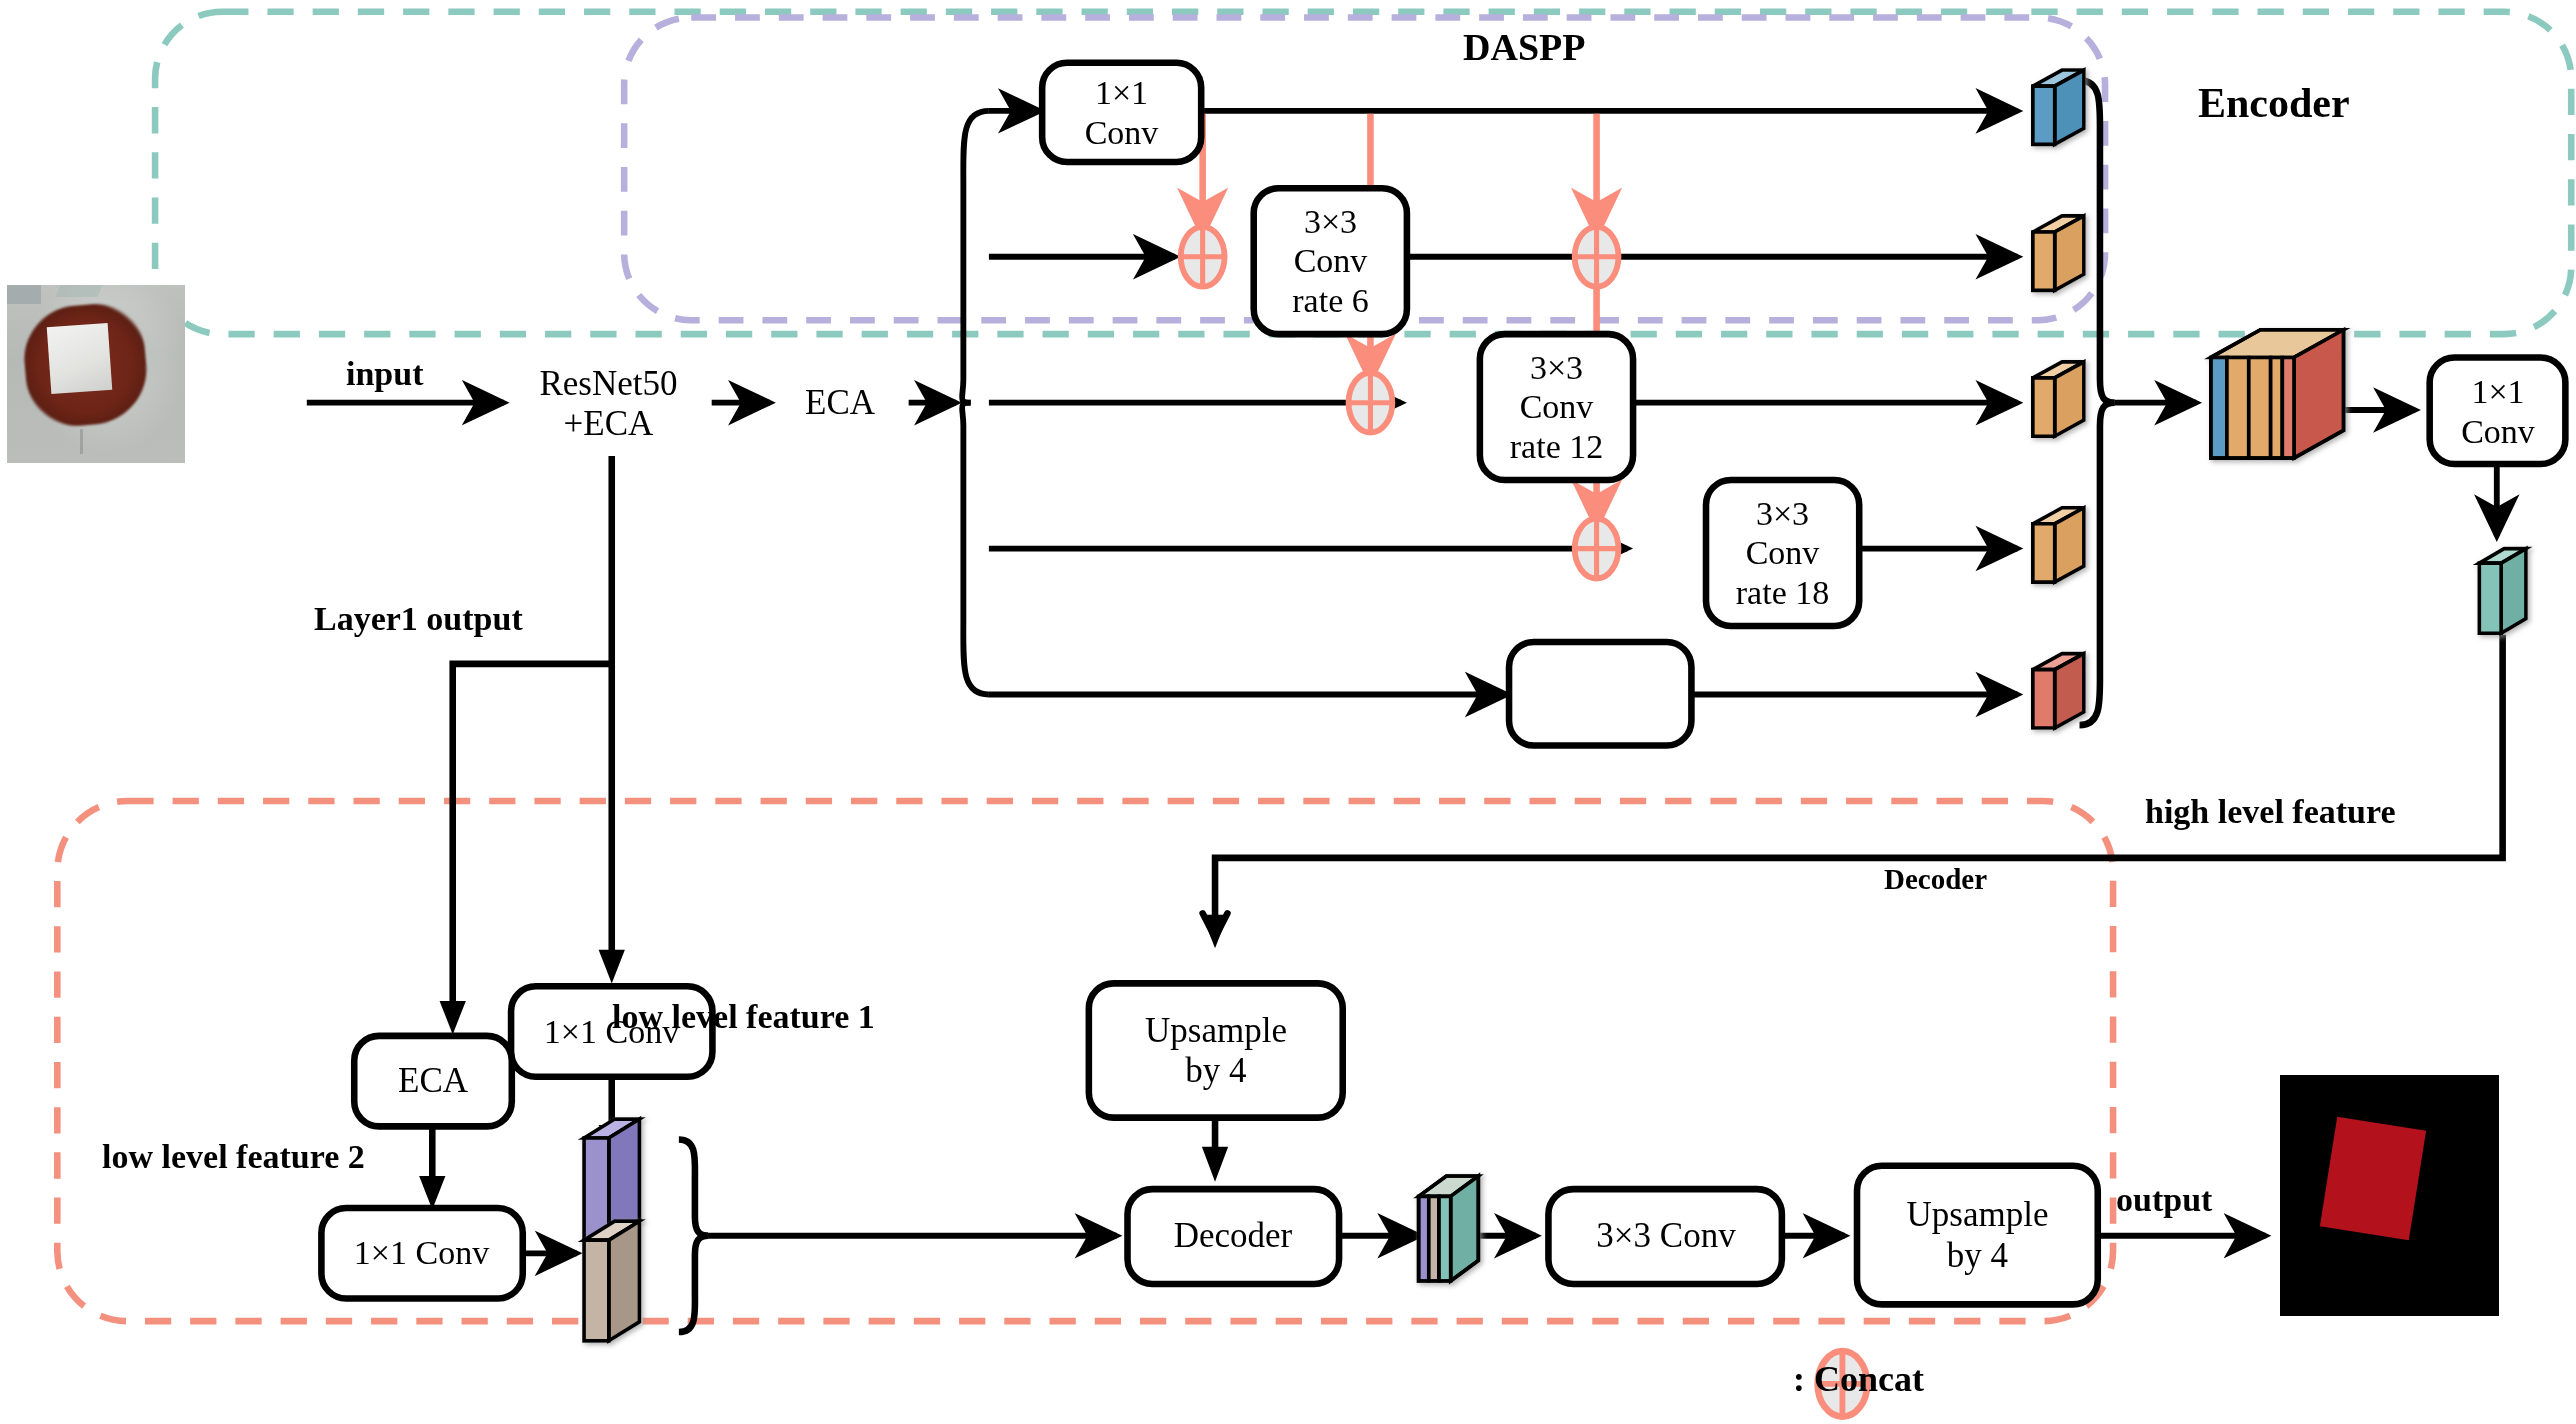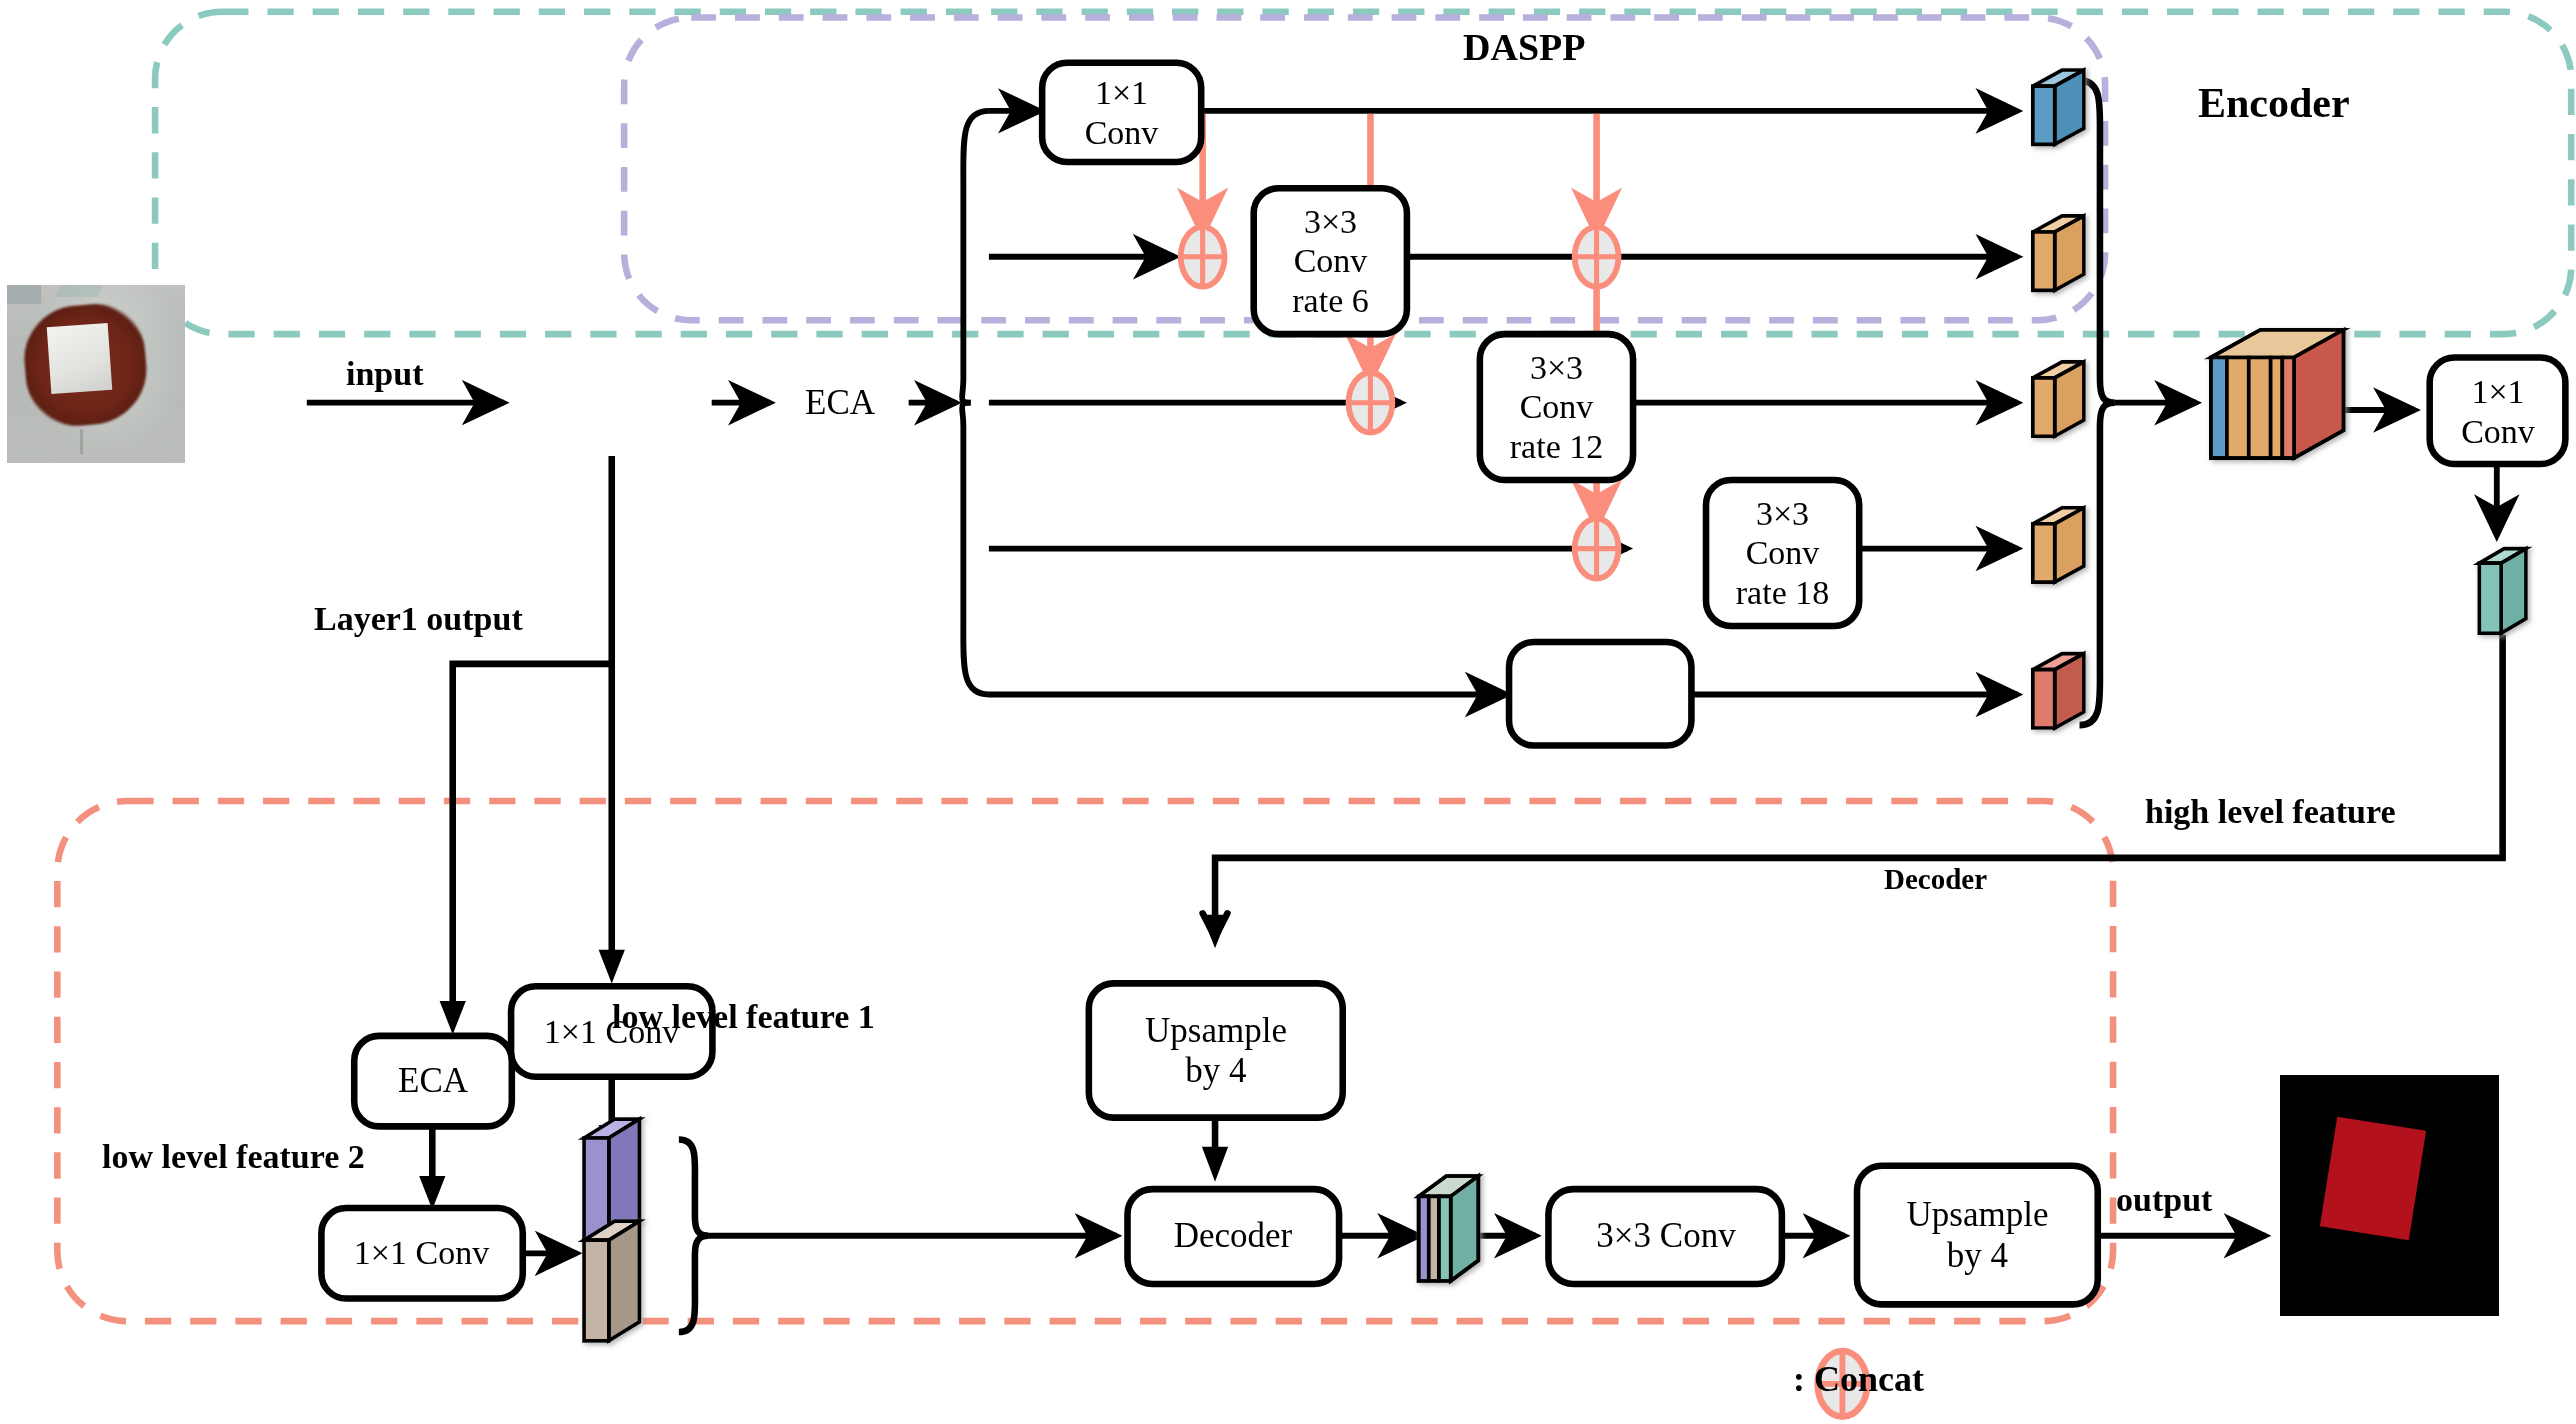--- a/index.html
+++ b/index.html
@@ -291,20 +291,24 @@
 
 <div class="lbl" style="left:346px;top:355px;font-size:34px;">input</div>
 <div class="lbl" style="left:314px;top:600px;font-size:34px;">Layer1  output</div>
 <div class="lbl" style="left:612px;top:998px;font-size:34px;">low level feature 1</div>
 <div class="lbl" style="left:102px;top:1122px;font-size:34px;margin-top:16px;">low level feature 2</div>
 <div class="lbl" style="left:2145px;top:793px;font-size:34px;">high level feature</div>
 <div class="lbl" style="left:2116px;top:1181px;font-size:34px;">output</div>
 
 <div class="lbl" style="left:1793px;top:1359px;font-size:36px;">: Concat</div>
 
+<div class="boxlbl" style="left:504px;top:352px;width:209px;height:104px;font-size:35px;">
+  <span style="white-space:pre-line;">ResNet50
++ECA</span>
+</div>
 <div class="boxlbl" style="left:770px;top:358px;width:140px;height:90px;font-size:35px;">
   <span style="white-space:pre-line;">ECA</span>
 </div>
 <div class="boxlbl" style="left:1042px;top:63px;width:159px;height:99px;font-size:34px;">
   <span style="white-space:pre-line;">1×1
 Conv</span>
 </div>
 <div class="boxlbl" style="left:1254px;top:188px;width:153px;height:146px;font-size:34px;">
   <span style="white-space:pre-line;">3×3
 Conv

